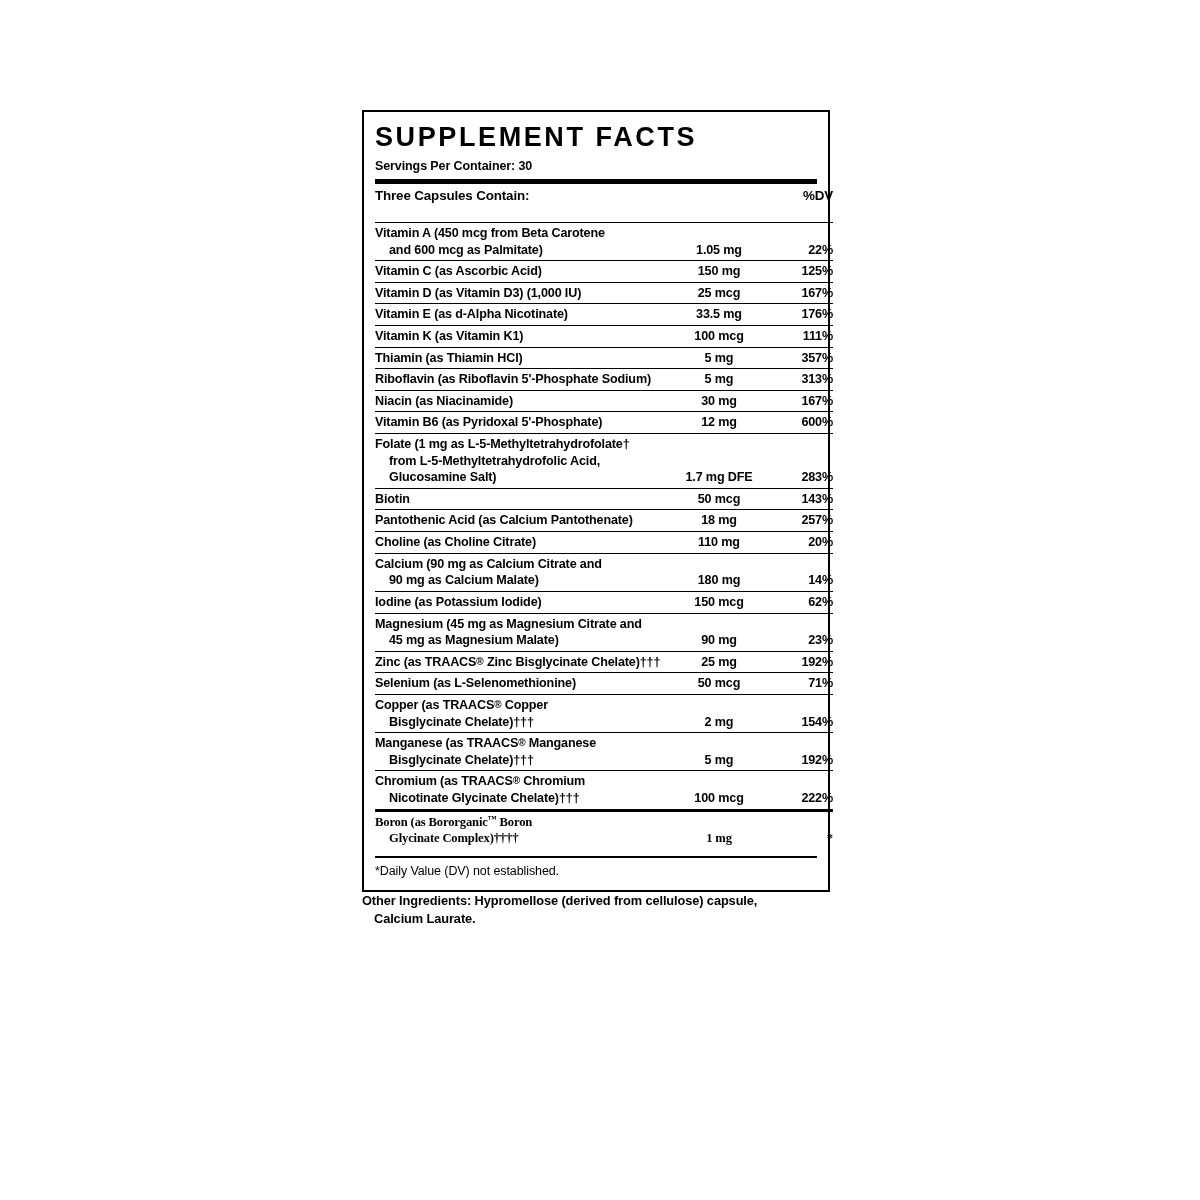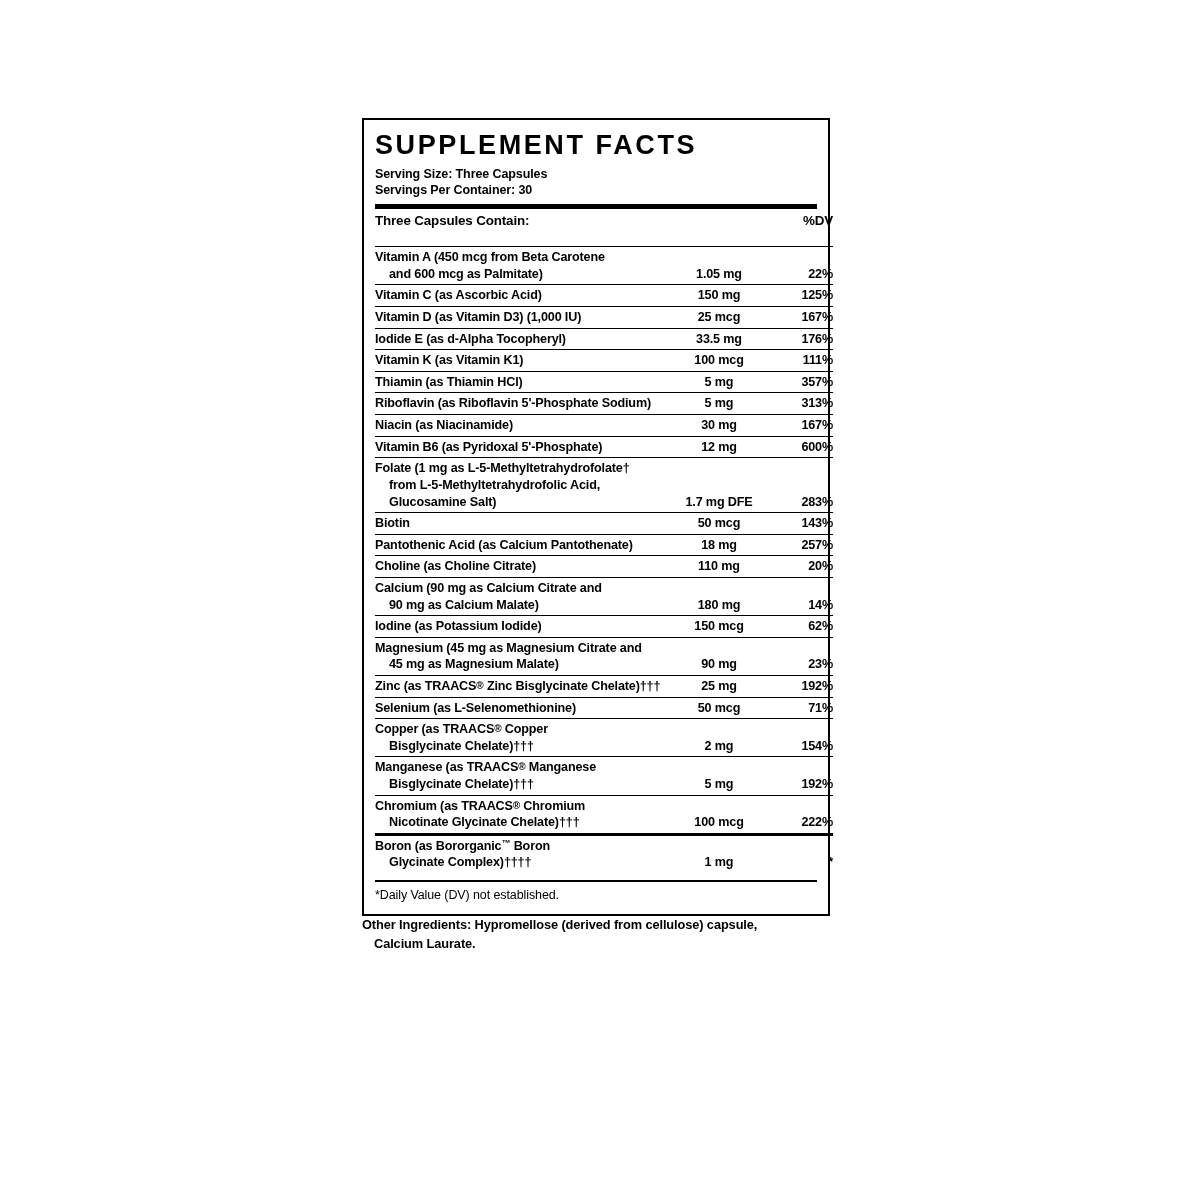--- a/index.html
+++ b/index.html
@@ -13,21 +13,21 @@
     height: 1200px;
     font-family: "Liberation Sans", sans-serif;
     color: #000000;
     position: relative;
     overflow: hidden;
   }
 
   #label-root {
     position: absolute;
     left: 362px;
-    top: 118px;
+    top: 110px;
     width: 468px;
   }
 
   .panel {
     border: 2px solid #000;
     padding: 0;
     background: #fff;
     box-sizing: border-box;
   }
 
@@ -81,20 +81,21 @@
     font-size: 13.4px;
     padding-top: 3px;
     padding-bottom: 17px;
   }
 
   tr.sep td {
     border-top: 1px solid #000;
   }
   tr.sep-thick td {
     border-top: 3px solid #000;
+    font-family: Liberation Serif, serif;
   }
 
   .indent1 { display: block; padding-left: 14px; }
 
   .footnote-wrap {
     padding-top: 7px;
   }
   .footnote {
     font-size: 12.5px;
     font-weight: 400;
@@ -128,21 +129,20 @@
 </head>
 <body>
 
 <div id="label-root">
 
   <div class="panel">
     <div class="panel-inner">
 
       <div class="sf-title">SUPPLEMENT FACTS</div>
 
-      <div class="serving-line">Serving Size: Three Capsules</div>
       <div class="serving-line">Servings Per Container: 30</div>
 
       <div class="rule-thick"></div>
 
       <table class="facts">
         <tbody id="facts-body">
           <tr class="header-row">
             <td class="c-name">Three Capsules Contain:</td>
             <td class="c-amt"></td>
             <td class="c-dv">%DV</td>
@@ -156,21 +156,21 @@
               <td class="c-name"><span>Vitamin C (as Ascorbic Acid)</span></td>
               <td class="c-amt">150 mg</td>
               <td class="c-dv">125%</td>
             </tr>
             <tr class="sep">
               <td class="c-name"><span>Vitamin D (as Vitamin D3) (1,000 IU)</span></td>
               <td class="c-amt">25 mcg</td>
               <td class="c-dv">167%</td>
             </tr>
             <tr class="sep">
-              <td class="c-name"><span>Iodide E (as d-Alpha Tocopheryl)</span></td>
+              <td class="c-name"><span>Vitamin E (as d-Alpha Nicotinate)</span></td>
               <td class="c-amt">33.5 mg</td>
               <td class="c-dv">176%</td>
             </tr>
             <tr class="sep">
               <td class="c-name"><span>Vitamin K (as Vitamin K1)</span></td>
               <td class="c-amt">100 mcg</td>
               <td class="c-dv">111%</td>
             </tr>
             <tr class="sep">
               <td class="c-name"><span>Thiamin (as Thiamin HCl)</span></td>

